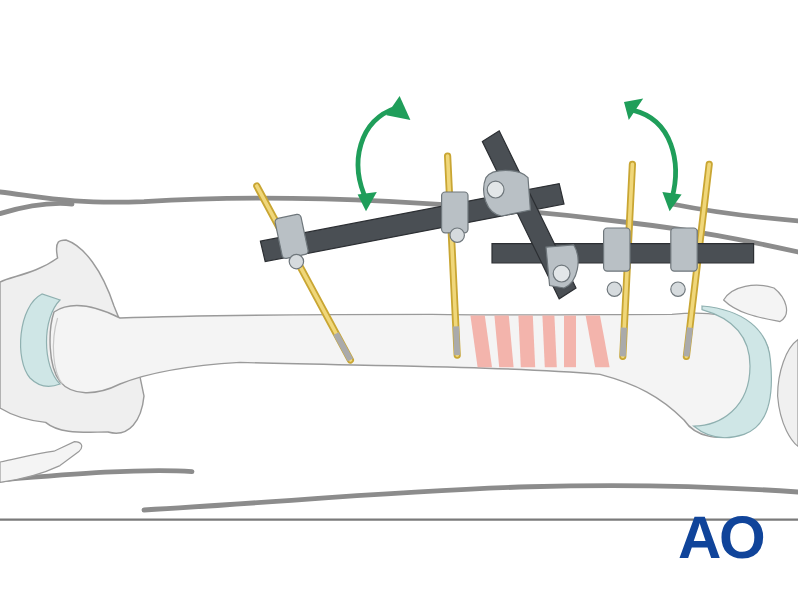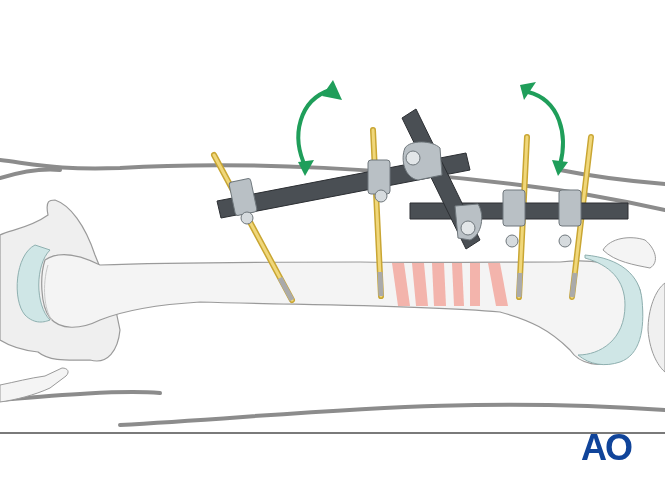--- a/index.html
+++ b/index.html
@@ -1,19 +1,19 @@
 <!DOCTYPE html>
 <html><head>
   <meta charset="utf-8">
   <style>
     html, body { margin: 0; padding: 0; background: #ffffff; }
     body { width: 665px; height: 493px; overflow: hidden; position: relative; font-family: "Liberation Sans", sans-serif; }
     #scene { position: absolute; left: 0; top: 0; width: 665px; height: 493px; }
     .logo { position: absolute; left: 565px; top: 430px; width: 60px; height: 36px; }
-    .logo-text { position: absolute; left: 16px; top: 0; font-family: "Liberation Sans", sans-serif; font-size: 36px; font-weight: bold; letter-spacing: -2px; line-height: 36px; }
+    .logo-text { position: absolute; left: 0; top: 0; font-family: "Liberation Sans", sans-serif; font-size: 50px; font-weight: bold; letter-spacing: -2px; line-height: 36px; }
   </style>
 </head>
 <body>
 
 <svg id="scene" viewBox="0 0 665 493" xmlns="http://www.w3.org/2000/svg">
 
   <g fill="none" stroke="#8c8c8c" stroke-width="4" stroke-linecap="round">
     <path d="M0,160 C40,165 60,170 120,168 C250,160 400,170 520,185 C580,192 620,200 665,210"></path>
     <path d="M0,178 C20,172 40,168 60,170"></path>
     <path d="M0,400 C60,395 120,390 160,393"></path>

